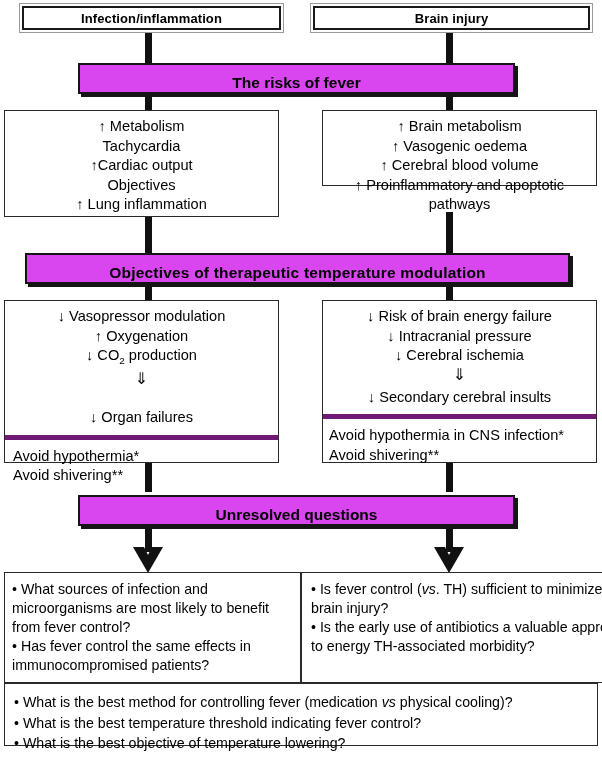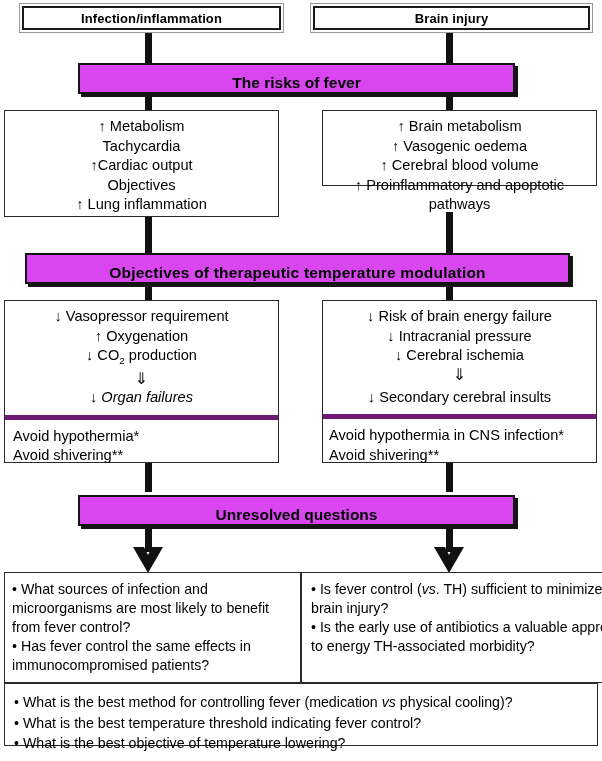--- a/index.html
+++ b/index.html
@@ -186,27 +186,27 @@
       <div class="line centered">pathways</div>
     </div>
   </div>
 
   <div class="banner wide" style="left:25px; top:253px; width:545px; height:31px;">
     <span>Objectives of therapeutic  temperature  modulation</span>
   </div>
 
   <div class="box" style="left:4px; top:300px; width:275px; height:163px;">
     <div class="box-section" style="padding:6px 8px 7px 8px;">
-      <div class="line centered">↓ Vasopressor requirement</div>
+      <div class="line centered">↓ Vasopressor modulation</div>
       <div class="line centered">↑ Oxygenation</div>
       <div class="line centered">
         <span>↓ CO</span><sub>2</sub><span> production</span>
       </div>
       <div class="dbl">⇓</div>
-      <div class="line centered" style="margin-top:0;font-style:italic;">↓ Organ failures</div>
+      <div class="line centered" style="margin-top:20px;">↓ Organ failures</div>
     </div>
     <div class="box-section divided" style="padding:7px 8px 6px 8px;">
       <div class="line leftal">Avoid hypothermia*</div>
       <div class="line leftal">Avoid shivering**</div>
     </div>
   </div>
 
   <div class="box" style="left:322px; top:300px; width:275px; height:163px;">
     <div class="box-section" style="padding:6px 6px 7px 6px;">
       <div class="line centered">↓ Risk of brain energy failure</div>

